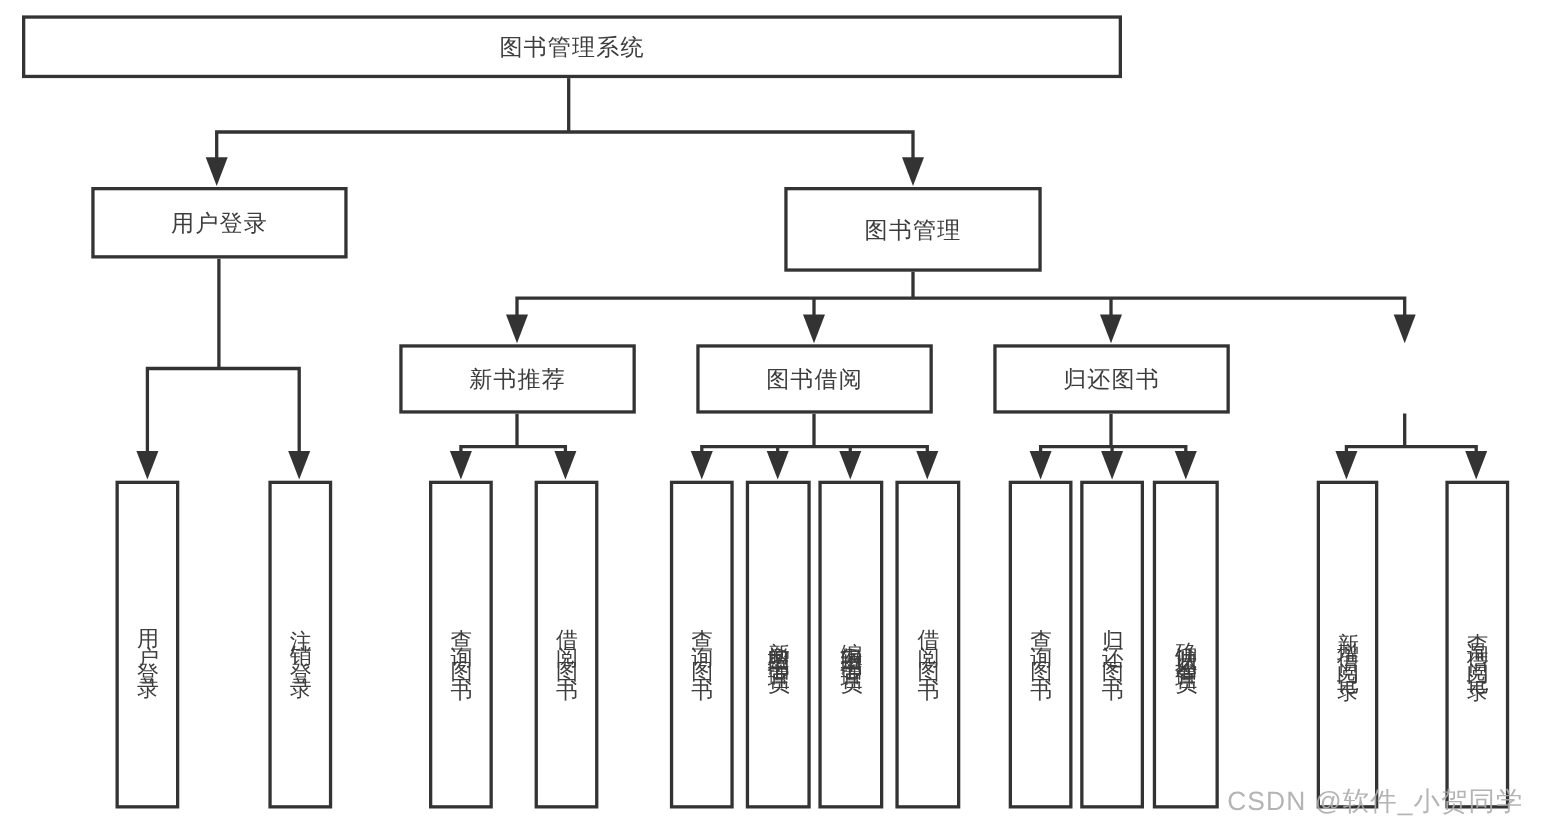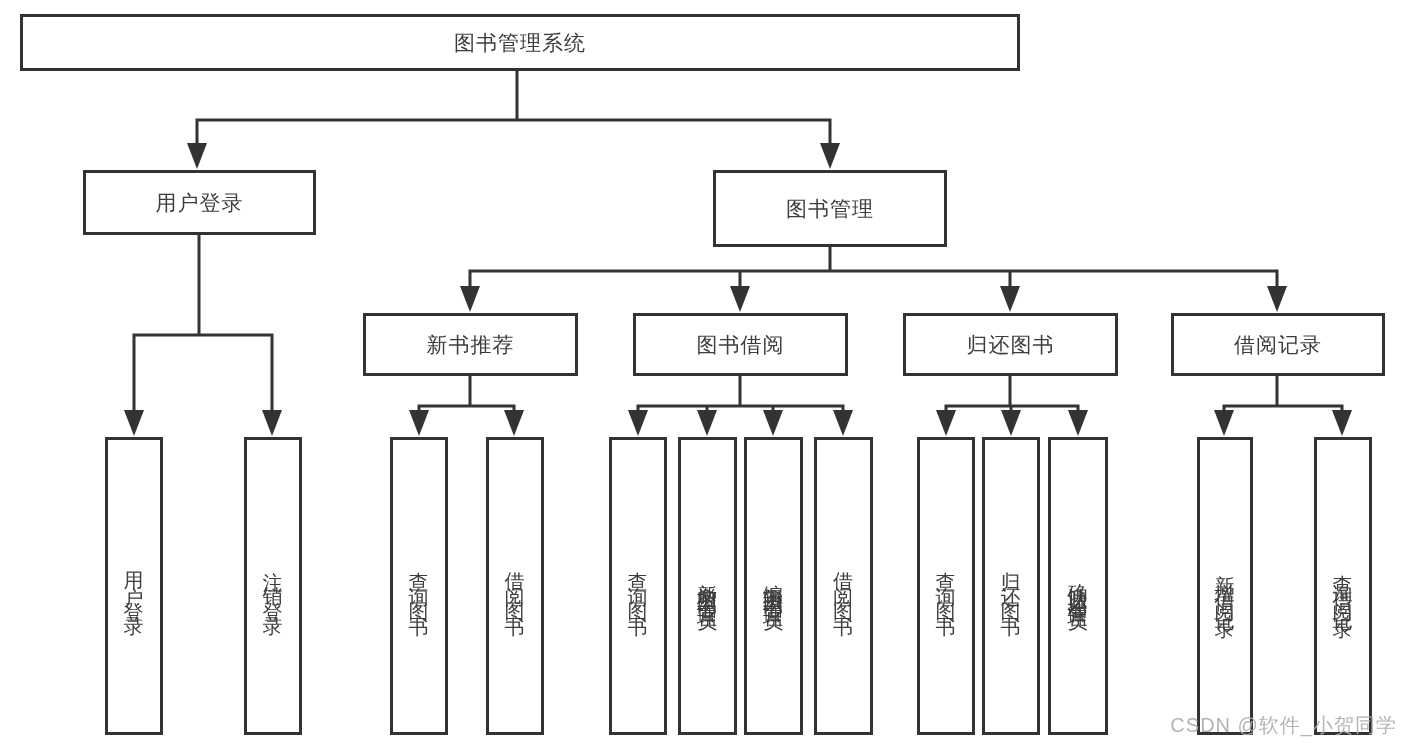--- a/index.html
+++ b/index.html
@@ -33,23 +33,23 @@
     font-size: 20px;
     line-height: 1;
     color: #3d3d3d;
     white-space: nowrap;
   }
   .ls4 { letter-spacing: 15px; }
   .ls6 { letter-spacing: 9px; }
   .ls9 { letter-spacing: 4px; }
   .watermark {
     position: absolute;
-    right: 8px;
+    right: 20px;
     top: 712px;
-    font-size: 20px;
+    font-size: 24px;
     color: rgba(172,172,172,0.9);
     letter-spacing: 1px;
     z-index: 6;
     white-space: nowrap;
   }
 </style>
 </head>
 <body>
 
 <div class="canvas">
@@ -100,23 +100,20 @@
 
   <div class="box hbox" style="left:363px;top:313px;width:215px;height:63px">
     <span>新书推荐</span>
   </div>
   <div class="box hbox" style="left:633px;top:313px;width:215px;height:63px">
     <span>图书借阅</span>
   </div>
   <div class="box hbox" style="left:903px;top:313px;width:215px;height:63px">
     <span>归还图书</span>
   </div>
-  <div class="box hbox" style="left:1171px;top:313px;width:214px;height:63px">
-    <span>借阅记录</span>
-  </div>
 
   <div class="box leaf" style="left:105px;top:437px;width:58px;height:298px">
     <span class="ls4">用户登录</span>
   </div>
   <div class="box leaf" style="left:244px;top:437px;width:58px;height:298px">
     <span class="ls4">注销登录</span>
   </div>
 
   <div class="box leaf" style="left:390px;top:437px;width:58px;height:298px">
     <span class="ls4">查询图书</span>

